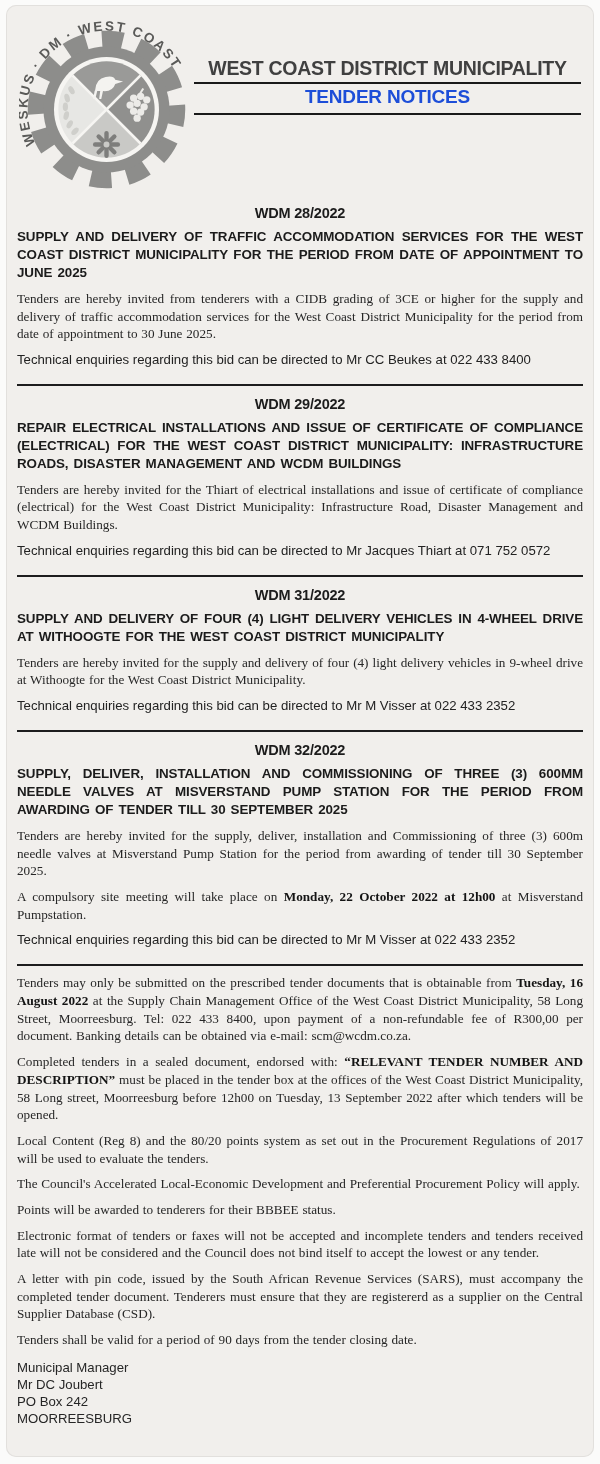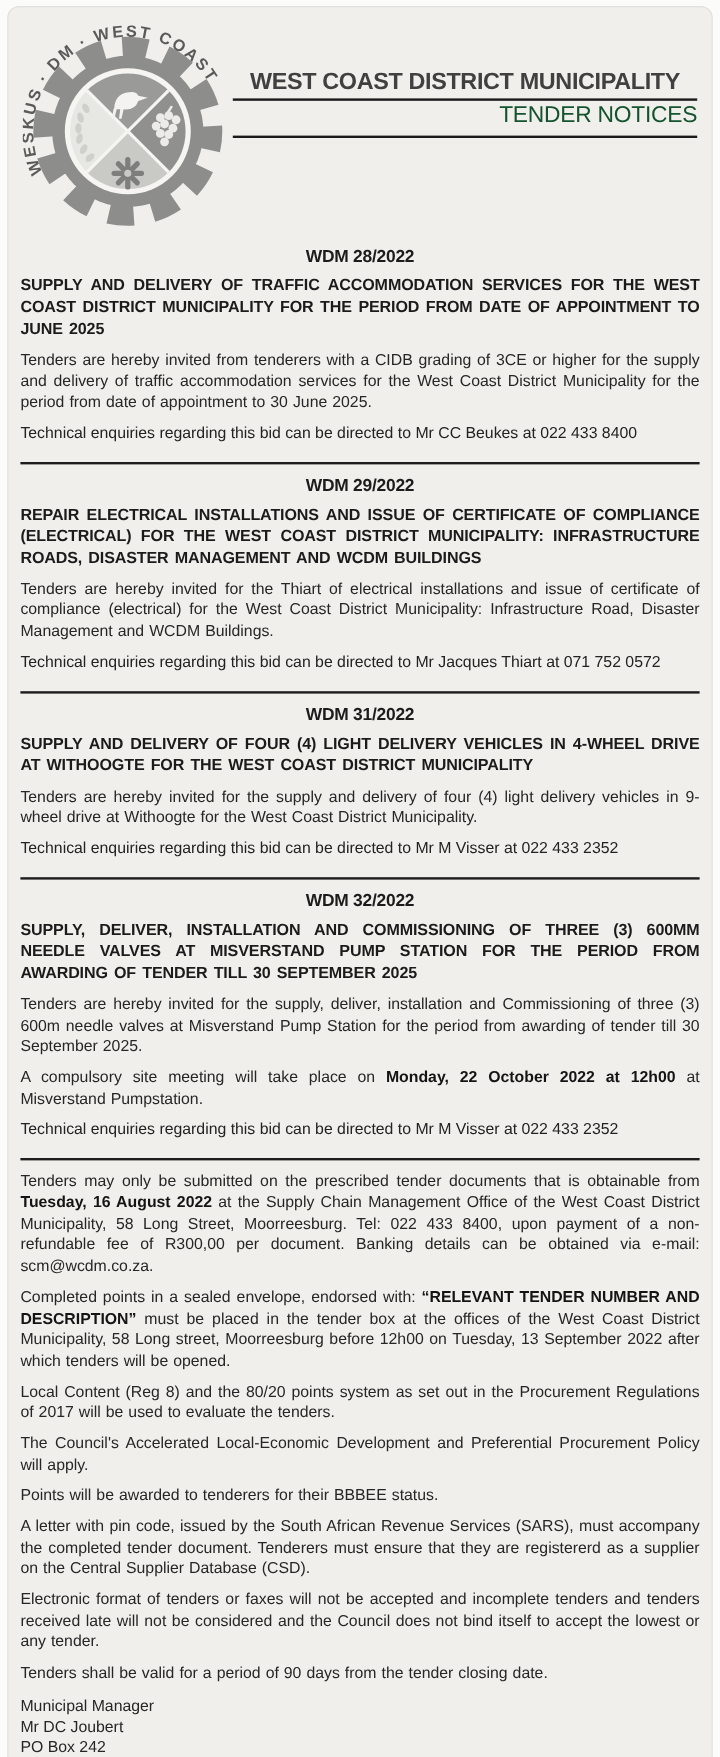--- a/index.html
+++ b/index.html
@@ -22,39 +22,39 @@
 
   
   .masthead { display: flex; align-items: flex-start; }
   .logo-wrap { width: 175px; flex: 0 0 175px; margin-left: 2px; }
   .masthead-text { flex: 1; margin-top: 44px; padding-right: 2px; }
   .masthead-text h1 {
     margin: 0; font-size: 19.5px; font-weight: bold; text-align: center;
     letter-spacing: -0.3px; color: #404040; line-height: 1.15;
   }
   .masthead-text h2 {
-    margin: 1px 0 0 0; font-size: 19px; font-weight: normal; text-align: right;
-    letter-spacing: -0.2px; color: #14532d; line-height: 1.2;
+    margin: 1px 0 0 0; font-size: 19px; font-weight: bold; text-align: center;
+    letter-spacing: -0.2px; color: #1d4ed8; line-height: 1.2;
   }
   .mast-rule { border: 0; border-top: 2.6px solid #1a1a1a; margin: 3px 0 2px 0; }
   .mast-rule.bottom { margin-top: 4px; }
 
   
   main, section.general, footer { display: block; }
   .tender-number {
     margin: 10px 0 7px 0; font-size: 14.5px; font-weight: bold;
     text-align: center; color: #1c1c1c; letter-spacing: -0.2px;
   }
   .tender-title {
     margin: 0 0 2px 0; font-size: 13.4px; font-weight: bold; color: #1b1b1b;
     text-align: justify; line-height: 1.34; letter-spacing: -0.1px; word-spacing: 1.5px;
   }
   p.body-par {
     margin: 8px 0; font-size: 13.2px; line-height: 1.34;
-    text-align: justify; color: #262626; word-spacing: 0.5px;
+    text-align: justify; color: #262626; word-spacing: 0.5px; font-family: Liberation Serif, serif;
   }
   p.enquiries {
     margin: 9px 0 0 0; padding-bottom: 17px; font-size: 13.2px;
     color: #222; border-bottom: 2.6px solid #1d1d1d;
   }
   p.body-par b, p.enquiries b { color: #141414; }
 
   
   .signature { margin-top: 10px; font-size: 13.2px; line-height: 1.3; color: #262626; }
   .signature .sig-line { display: block; }
@@ -154,26 +154,26 @@
         <h3 class="tender-number">WDM 32/2022</h3>
         <h4 class="tender-title">SUPPLY, DELIVER, INSTALLATION AND COMMISSIONING OF THREE (3) 600MM NEEDLE VALVES AT MISVERSTAND PUMP STATION FOR THE PERIOD FROM AWARDING OF TENDER TILL 30 SEPTEMBER 2025</h4>
         <p class="body-par"><span>Tenders are hereby invited for the supply, deliver, installation and Commissioning of three (3) 600m needle valves at Misverstand Pump Station for the period from awarding of tender till 30 September 2025.</span></p>
         <p class="body-par"><span>A compulsory site meeting will take place on </span><b>Monday, 22 October 2022 at 12h00</b><span> at Misverstand Pumpstation.</span></p>
         <p class="enquiries">Technical enquiries regarding this bid can be directed to Mr M Visser at 022 433 2352</p>
       </section>
     </main>
 
   <section id="general" class="general">
       <p class="body-par"><span>Tenders may only be submitted on the prescribed tender documents that is obtainable from </span><b>Tuesday, 16 August 2022</b><span> at the Supply Chain Management Office of the West Coast District Municipality, 58 Long Street, Moorreesburg. Tel: 022 433 8400, upon payment of a non-refundable fee of R300,00 per document. Banking details can be obtained via e-mail: scm@wcdm.co.za.</span></p>
-      <p class="body-par"><span>Completed points in a sealed envelope, endorsed with: </span><b>“RELEVANT TENDER NUMBER AND DESCRIPTION”</b><span> must be placed in the tender box at the offices of the West Coast District Municipality, 58 Long street, Moorreesburg before 12h00 on Tuesday, 13 September 2022 after which tenders will be opened.</span></p>
+      <p class="body-par"><span>Completed tenders in a sealed document, endorsed with: </span><b>“RELEVANT TENDER NUMBER AND DESCRIPTION”</b><span> must be placed in the tender box at the offices of the West Coast District Municipality, 58 Long street, Moorreesburg before 12h00 on Tuesday, 13 September 2022 after which tenders will be opened.</span></p>
       <p class="body-par"><span>Local Content (Reg 8) and the 80/20 points system as set out in the Procurement Regulations of 2017 will be used to evaluate the tenders.</span></p>
       <p class="body-par"><span>The Council's Accelerated Local-Economic Development and Preferential Procurement Policy will apply.</span></p>
       <p class="body-par"><span>Points will be awarded to tenderers for their BBBEE status.</span></p>
+      <p class="body-par"><span>Electronic format of tenders or faxes will not be accepted and incomplete tenders and tenders received late will not be considered and the Council does not bind itself to accept the lowest or any tender.</span></p>
       <p class="body-par"><span>A letter with pin code, issued by the South African Revenue Services (SARS), must accompany the completed tender document. Tenderers must ensure that they are registererd as a supplier on the Central Supplier Database (CSD).</span></p>
-      <p class="body-par"><span>Electronic format of tenders or faxes will not be accepted and incomplete tenders and tenders received late will not be considered and the Council does not bind itself to accept the lowest or any tender.</span></p>
       <p class="body-par"><span>Tenders shall be valid for a period of 90 days from the tender closing date.</span></p>
     </section>
 
   <footer id="signature" class="signature">
       <span class="sig-line">Municipal Manager</span>
       <span class="sig-line">Mr DC Joubert</span>
       <span class="sig-line">PO Box 242</span>
       <span class="sig-line">MOORREESBURG</span>
     </footer>
 

